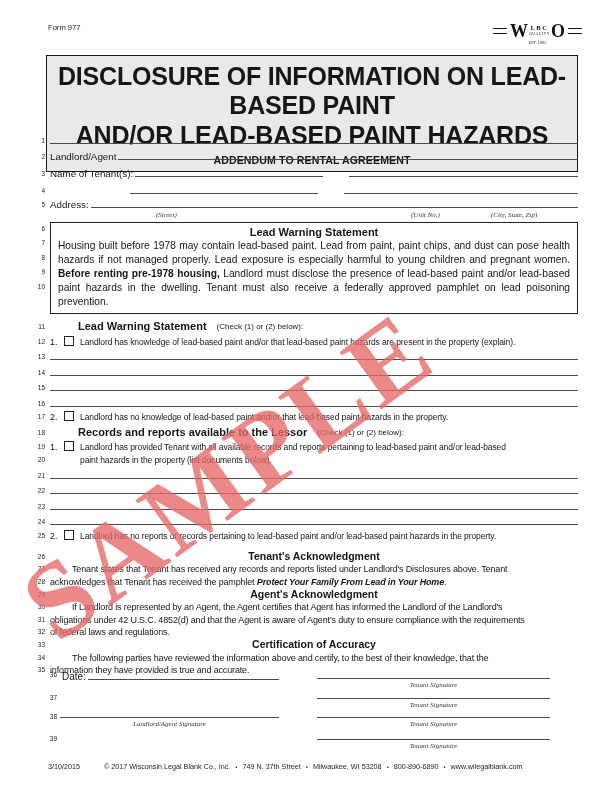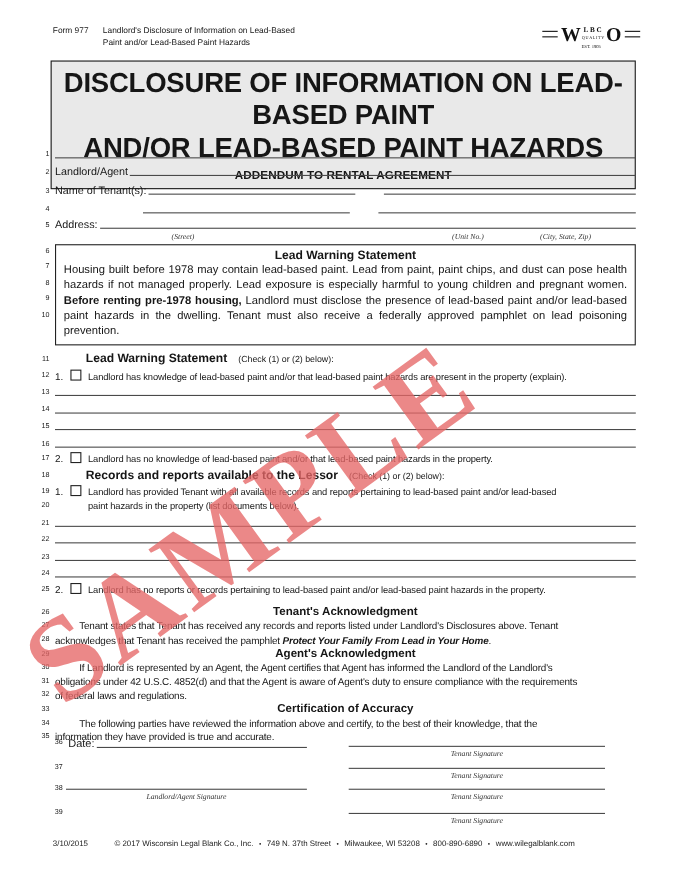--- a/index.html
+++ b/index.html
@@ -88,24 +88,20 @@
                letter-spacing:4px; color:rgba(229,103,103,0.78); z-index:6; white-space:nowrap;
                pointer-events:none; }
 </style>
 </head>
 <body>
 
 <div class="page">
 
   <div class="form-header">
     <div class="form-no">Form 977</div>
-    <div class="form-desc">
-      <div>Landlord's Disclosure of Information on Lead-Based</div>
-      <div>Paint and/or  Lead-Based Paint Hazards</div>
-    </div>
   </div>
 
   <div class="logo">
     <div class="logo-row">
       <span class="dline"></span>
       <span class="logo-w">W</span>
       <span class="logo-mid">
         <span class="logo-lbc">LBC</span>
         <span class="logo-quality">QUALITY</span>
       </span>

